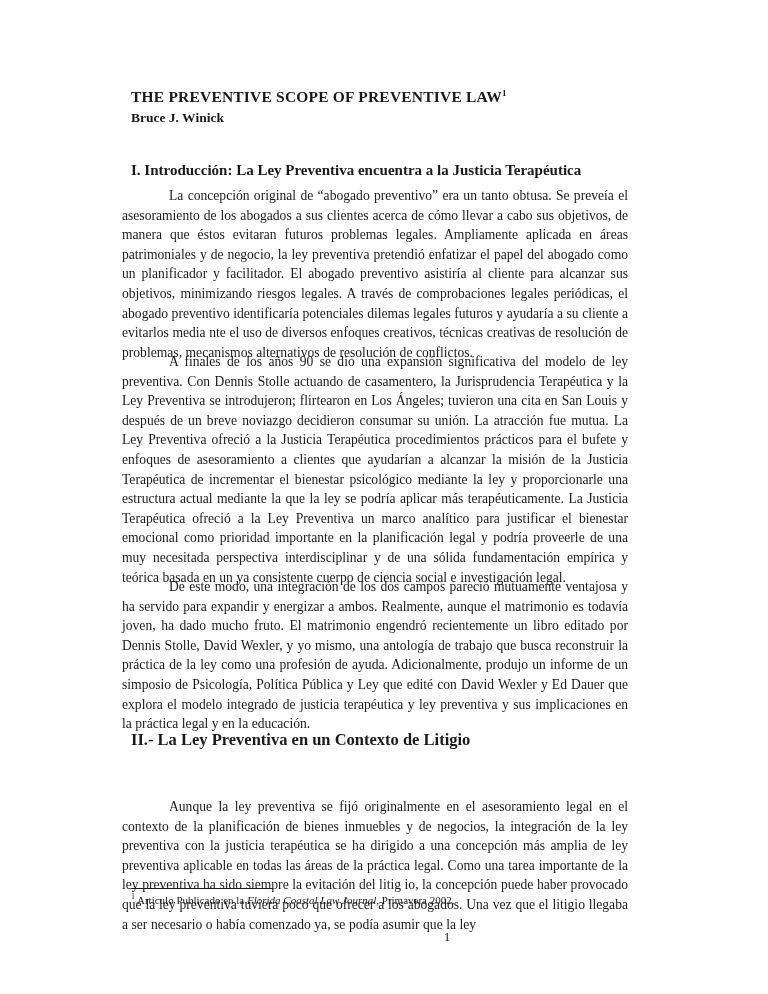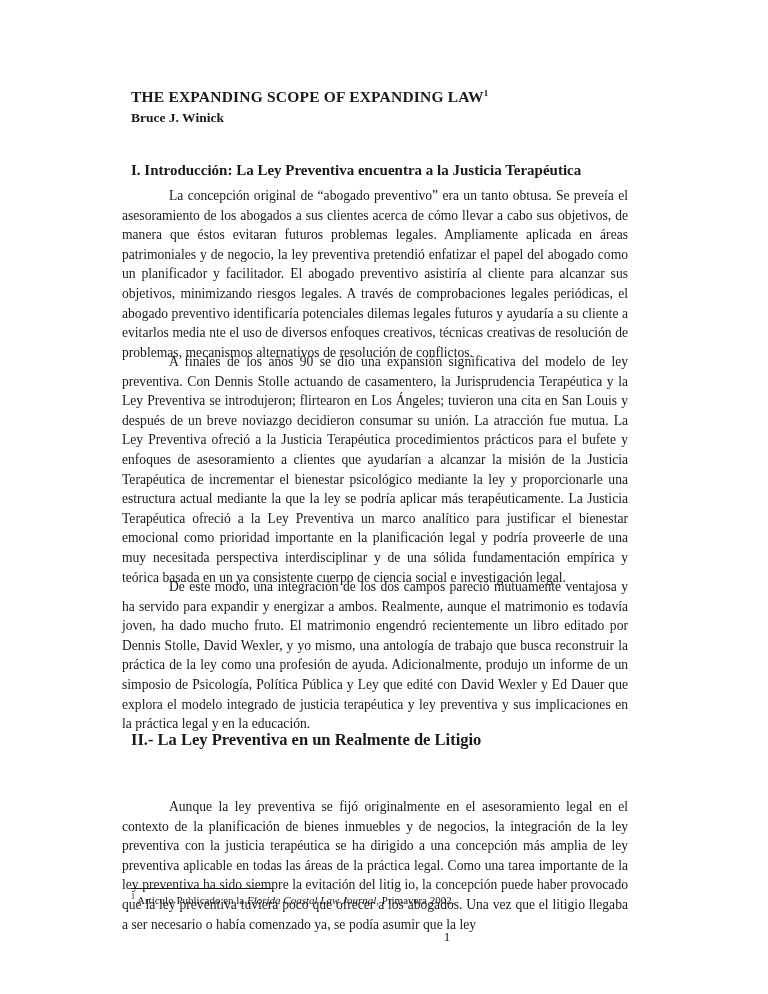--- a/index.html
+++ b/index.html
@@ -124,31 +124,31 @@
     display: inline-block;
     margin-left: 126px;
   }
 </style>
 </head>
 <body>
 
 <div class="page">
 
   <div class="content">
-    <h1 class="doc-title"><span>THE EXPANDING SCOPE OF EXPANDING LAW</span><sup>1</sup></h1>
+    <h1 class="doc-title"><span>THE PREVENTIVE SCOPE OF PREVENTIVE LAW</span><sup>1</sup></h1>
     <p class="doc-author">Bruce J. Winick</p>
   </div>
 
   <h2 class="section-one-heading">I. Introducción: La Ley Preventiva encuentra a la Justicia Terapéutica</h2>
 
   <p class="para" id="para-1">La concepción original de “abogado preventivo” era un tanto obtusa. Se preveía el asesoramiento de los abogados a sus clientes acerca de cómo llevar a cabo sus objetivos, de manera que éstos evitaran futuros problemas legales. Ampliamente aplicada en áreas patrimoniales y de negocio, la ley preventiva pretendió enfatizar el papel del abogado como un planificador y facilitador. El abogado preventivo asistiría al cliente para alcanzar sus objetivos, minimizando riesgos legales. A través de comprobaciones legales periódicas, el abogado preventivo identificaría potenciales dilemas legales futuros y ayudaría a su cliente a evitarlos media nte el uso de diversos enfoques creativos, técnicas creativas de resolución de problemas, mecanismos alternativos de resolución de conflictos.</p>
   <p class="para" id="para-2">A finales de los años 90 se dio una expansión significativa del modelo de ley preventiva. Con Dennis Stolle actuando de casamentero, la Jurisprudencia Terapéutica y la Ley Preventiva se introdujeron; flirtearon en Los Ángeles; tuvieron una cita en San Louis y después de un breve noviazgo decidieron consumar su unión. La atracción fue mutua. La Ley Preventiva ofreció a la Justicia Terapéutica procedimientos prácticos para el bufete y enfoques de asesoramiento a clientes que ayudarían a alcanzar la misión de la Justicia Terapéutica de incrementar el bienestar psicológico mediante la ley y proporcionarle una estructura actual mediante la que la ley se podría aplicar más terapéuticamente. La Justicia Terapéutica ofreció a la Ley Preventiva un marco analítico para justificar el bienestar emocional como prioridad importante en la planificación legal y podría proveerle de una muy necesitada perspectiva interdisciplinar y de una sólida fundamentación empírica y teórica basada en un ya consistente cuerpo de ciencia social e investigación legal.</p>
   <p class="para" id="para-3">De este modo, una integración de los dos campos pareció mutuamente ventajosa y ha servido para expandir y energizar a ambos. Realmente, aunque el matrimonio es todavía joven, ha dado mucho fruto. El matrimonio engendró recientemente un libro editado por Dennis Stolle, David Wexler, y yo mismo, una antología de trabajo que busca reconstruir la práctica de la ley como una profesión de ayuda. Adicionalmente, produjo un informe de un simposio de Psicología, Política Pública y Ley que edité con David Wexler y Ed Dauer que explora el modelo integrado de justicia terapéutica y ley preventiva y sus implicaciones en la práctica legal y en la educación.</p>
 
-  <h2 class="section-two-heading">II.- La Ley Preventiva en un Realmente de Litigio</h2>
+  <h2 class="section-two-heading">II.- La Ley Preventiva en un Contexto de Litigio</h2>
 
   <p class="para" id="para-4">Aunque la ley preventiva se fijó originalmente en el asesoramiento legal en el contexto de la planificación de bienes inmuebles y de negocios, la integración de la ley preventiva con la justicia terapéutica se ha dirigido a una concepción más amplia de ley preventiva aplicable en todas las áreas de la práctica legal. Como una tarea importante de la ley preventiva ha sido siempre la evitación del litig io, la concepción puede haber provocado que la ley preventiva tuviera poco que ofrecer a los abogados. Una vez que el litigio llegaba a ser necesario o había comenzado ya, se podía asumir que la ley</p>
 
   <div class="footnote-block">
     <div class="footnote-rule"></div>
     <p class="footnote-text"><sup>1</sup><span>Articulo Publicado en la </span><em>Florida Coastal Law Journal</em><span>, Primavera 2002.</span></p>
   </div>
 
   <div class="page-number"><span>1</span></div>
 

